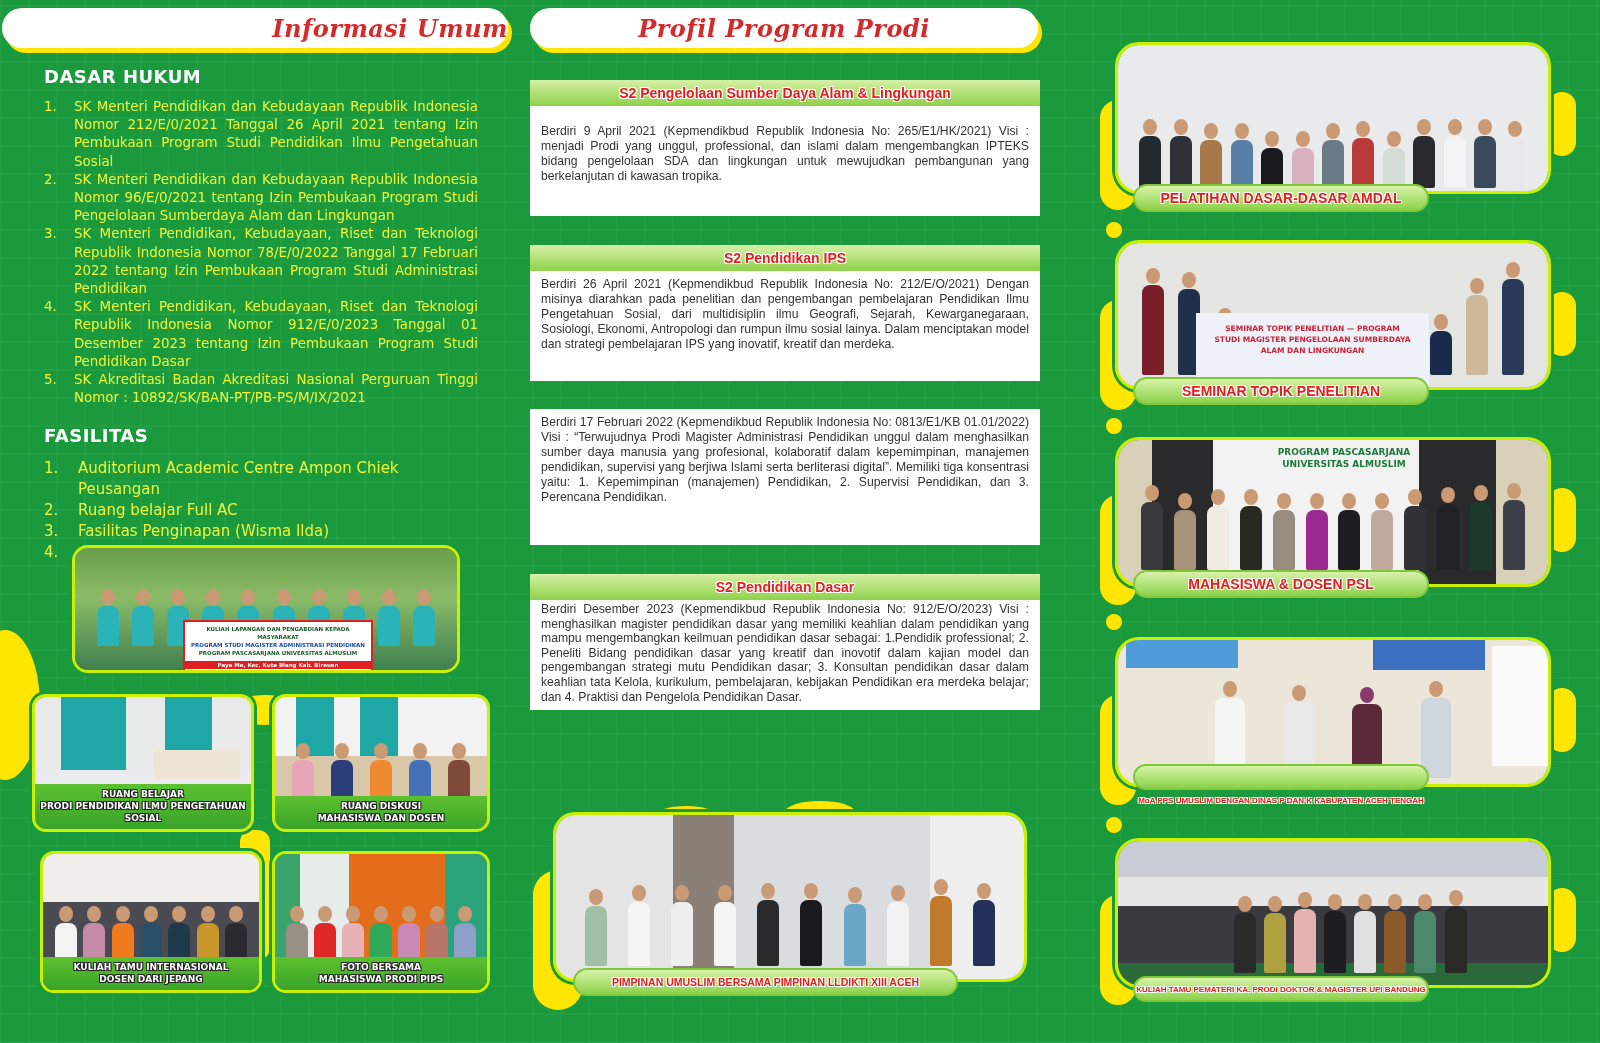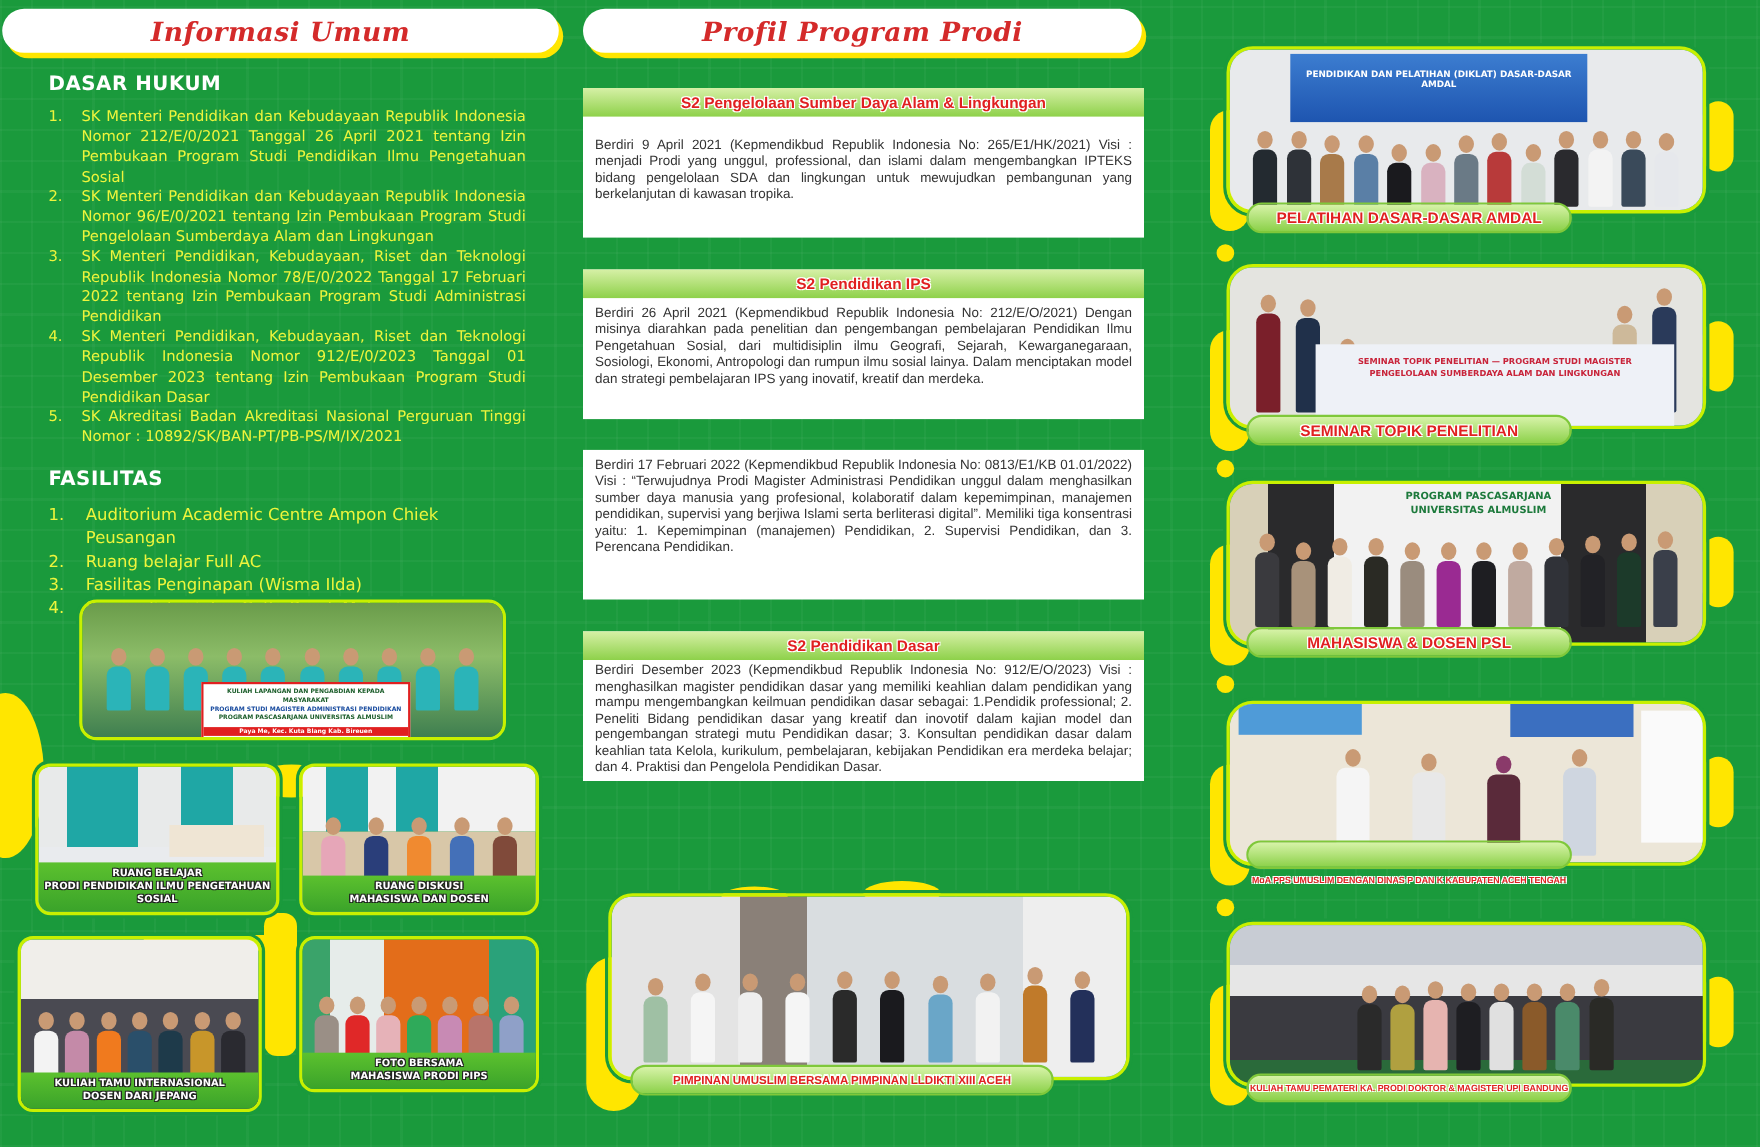--- a/index.html
+++ b/index.html
@@ -99,21 +99,21 @@
   .pill-cap span {
     color: #e02020; font-weight: bold; font-family: "Liberation Sans", sans-serif;
     text-shadow: 1px 1px 0 #fff, -1px -1px 0 #fff, 1px -1px 0 #fff, -1px 1px 0 #fff;
   }
 </style>
 </head>
 <body>
 
 <div class="bg-pattern"></div>
 
-<div class="title-pill" style="left:2px; top:8px; width:506px; height:40px;">
+<div class="title-pill" style="left:2px; top:8px; width:506px; height:40px;justify-content:flex-end;">
   <span>Informasi Umum</span>
 </div>
 
 <div class="section-heading" style="left:44px; top:66px;">DASAR HUKUM</div>
 
 <ul class="legal-list" style="top:98px;">
   <li>
       <span class="num">1.</span>
       <span class="txt">SK Menteri Pendidikan dan Kebudayaan Republik Indonesia Nomor 212/E/0/2021 Tanggal 26 April 2021 tentang Izin Pembukaan Program Studi Pendidikan Ilmu Pengetahuan Sosial</span>
     </li>
@@ -247,21 +247,21 @@
         <div class="head"></div>
         <div class="body" style="background:#804a3a;"></div>
       </div>
   </div>
   <div class="cap-box">
     <div>RUANG DISKUSI</div>
     <div>MAHASISWA DAN DOSEN</div>
   </div>
 </div>
 
-<div class="photo" style="left:16px; top:851px; width:222px; height:160px;">
+<div class="photo" style="left:40px; top:851px; width:222px; height:142px;">
   <div class="scene" style="background:linear-gradient(#f0eeea 0 35%, #4a4a52 35%);"></div>
   <div class="people" style="bottom:20%; height:50%;">
     <div class="person">
         <div class="head"></div>
         <div class="body" style="background:#f3f3f3;"></div>
       </div>
     <div class="person">
         <div class="head"></div>
         <div class="body" style="background:#c48aa8;"></div>
       </div>
@@ -408,21 +408,20 @@
   </div>
 </div>
 <div class="pill-cap" style="left:573px; top:968px; width:385px; height:28px;">
   <span style="font-size:10.5px;">PIMPINAN UMUSLIM BERSAMA PIMPINAN LLDIKTI XIII ACEH</span>
 </div>
 
 <div class="blob" style="left:1100px; top:100px; width:36px; height:110px; border-radius:18px;"></div>
 <div class="blob" style="left:1548px; top:92px; width:28px; height:64px; border-radius:14px;"></div>
 <div class="photo" style="left:1115px; top:42px; width:436px; height:152px; border-radius:24px;">
   <div class="scene" style="background:#e8eaec;"></div>
-  <div style="position:absolute; left:55px; top:4px; width:270px; height:62px; background:linear-gradient(#3c7dd0, #1e55b0); color:#fff; font-size:8px; font-weight:bold; text-align:center; padding-top:14px; font-family:'DejaVu Sans',sans-serif;">PENDIDIKAN DAN PELATIHAN (DIKLAT) DASAR-DASAR AMDAL</div>
   <div class="people" style="bottom:2%; height:62%;">
     <div class="person">
         <div class="head"></div>
         <div class="body" style="background:#232a30; height:52px;"></div>
       </div>
     <div class="person">
         <div class="head"></div>
         <div class="body" style="background:#2e3238; height:52px;"></div>
       </div>
     <div class="person">
@@ -519,21 +518,21 @@
       </div>
     <div class="person">
         <div class="head"></div>
         <div class="body" style="background:#cdb99a; height:80px;"></div>
       </div>
     <div class="person">
         <div class="head"></div>
         <div class="body" style="background:#2a3a5a; height:96px;"></div>
       </div>
   </div>
-  <div style="position:absolute; left:78px; top:70px; width:326px; height:80px; background:#eef1f7; color:#c8243a; font-size:7.5px; font-weight:bold; text-align:center; padding:10px 16px 0; line-height:11px; font-family:'DejaVu Sans',sans-serif;">SEMINAR TOPIK PENELITIAN — PROGRAM STUDI MAGISTER PENGELOLAAN SUMBERDAYA ALAM DAN LINGKUNGAN</div>
+  <div style="position:absolute; left:78px; top:70px; width:233px; height:80px; background:#eef1f7; color:#c8243a; font-size:7.5px; font-weight:bold; text-align:center; padding:10px 16px 0; line-height:11px; font-family:'DejaVu Sans',sans-serif;">SEMINAR TOPIK PENELITIAN — PROGRAM STUDI MAGISTER PENGELOLAAN SUMBERDAYA ALAM DAN LINGKUNGAN</div>
 </div>
 <div class="pill-cap" style="left:1133px; top:377px; width:296px; height:28px;">
   <span style="font-size:14px;">SEMINAR TOPIK PENELITIAN</span>
 </div>
 
 <div class="blob" style="left:1100px; top:495px; width:36px; height:110px; border-radius:18px;"></div>
 <div class="blob" style="left:1548px; top:488px; width:28px; height:64px; border-radius:14px;"></div>
 <div class="blob" style="left:1106px; top:418px; width:16px; height:16px;"></div>
 <div class="photo" style="left:1115px; top:437px; width:436px; height:150px; border-radius:24px;">
   <div class="scene" style="background:linear-gradient(90deg, #d8d0b8 0 8%, #2a2a2c 8% 22%, #f2f2f2 22% 70%, #2a2a2c 70% 88%, #d8d0b8 88%);"></div>

